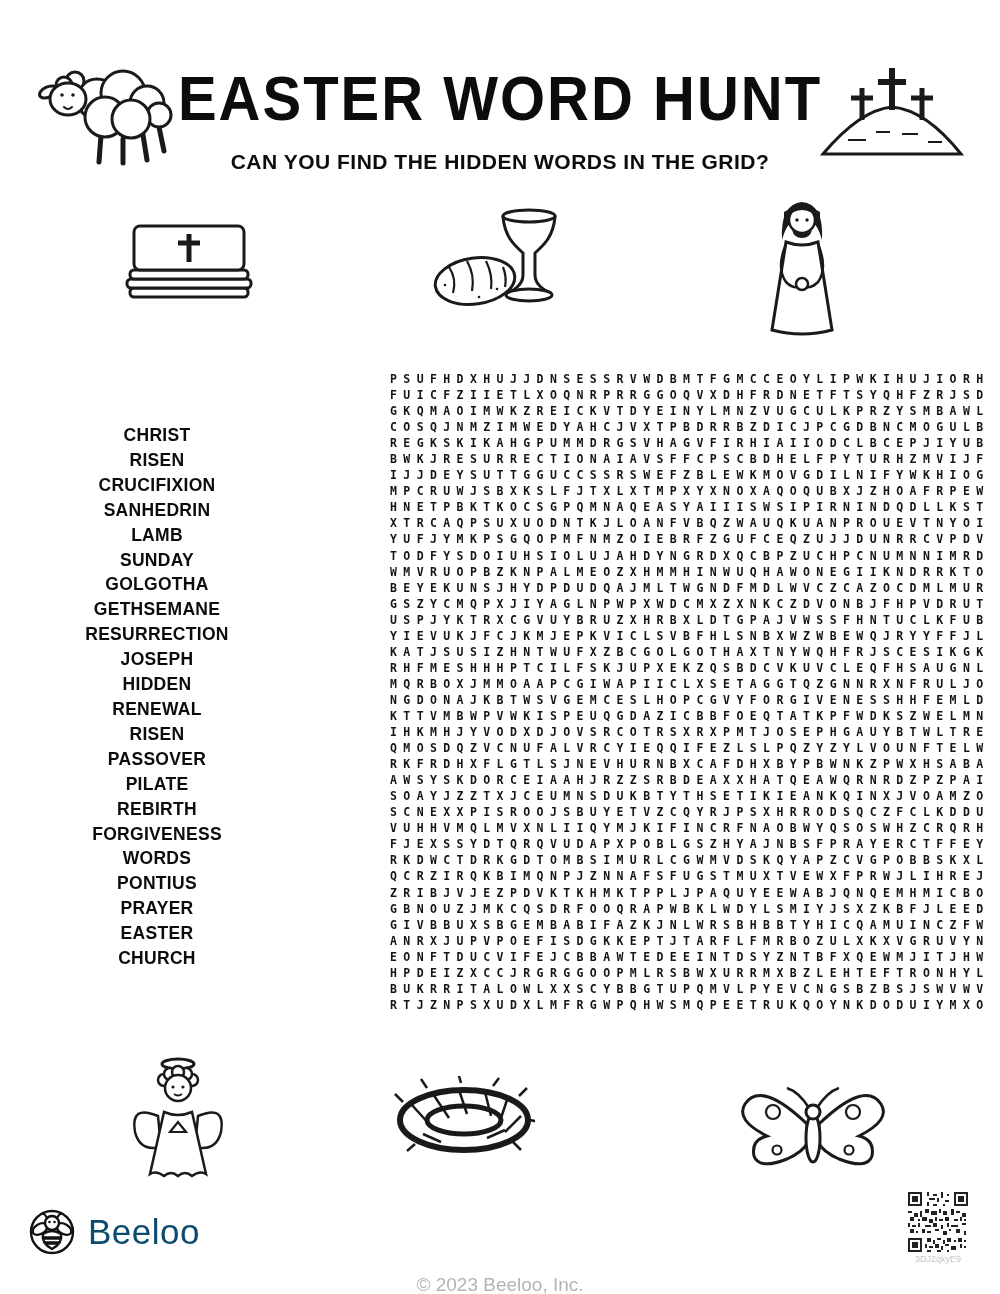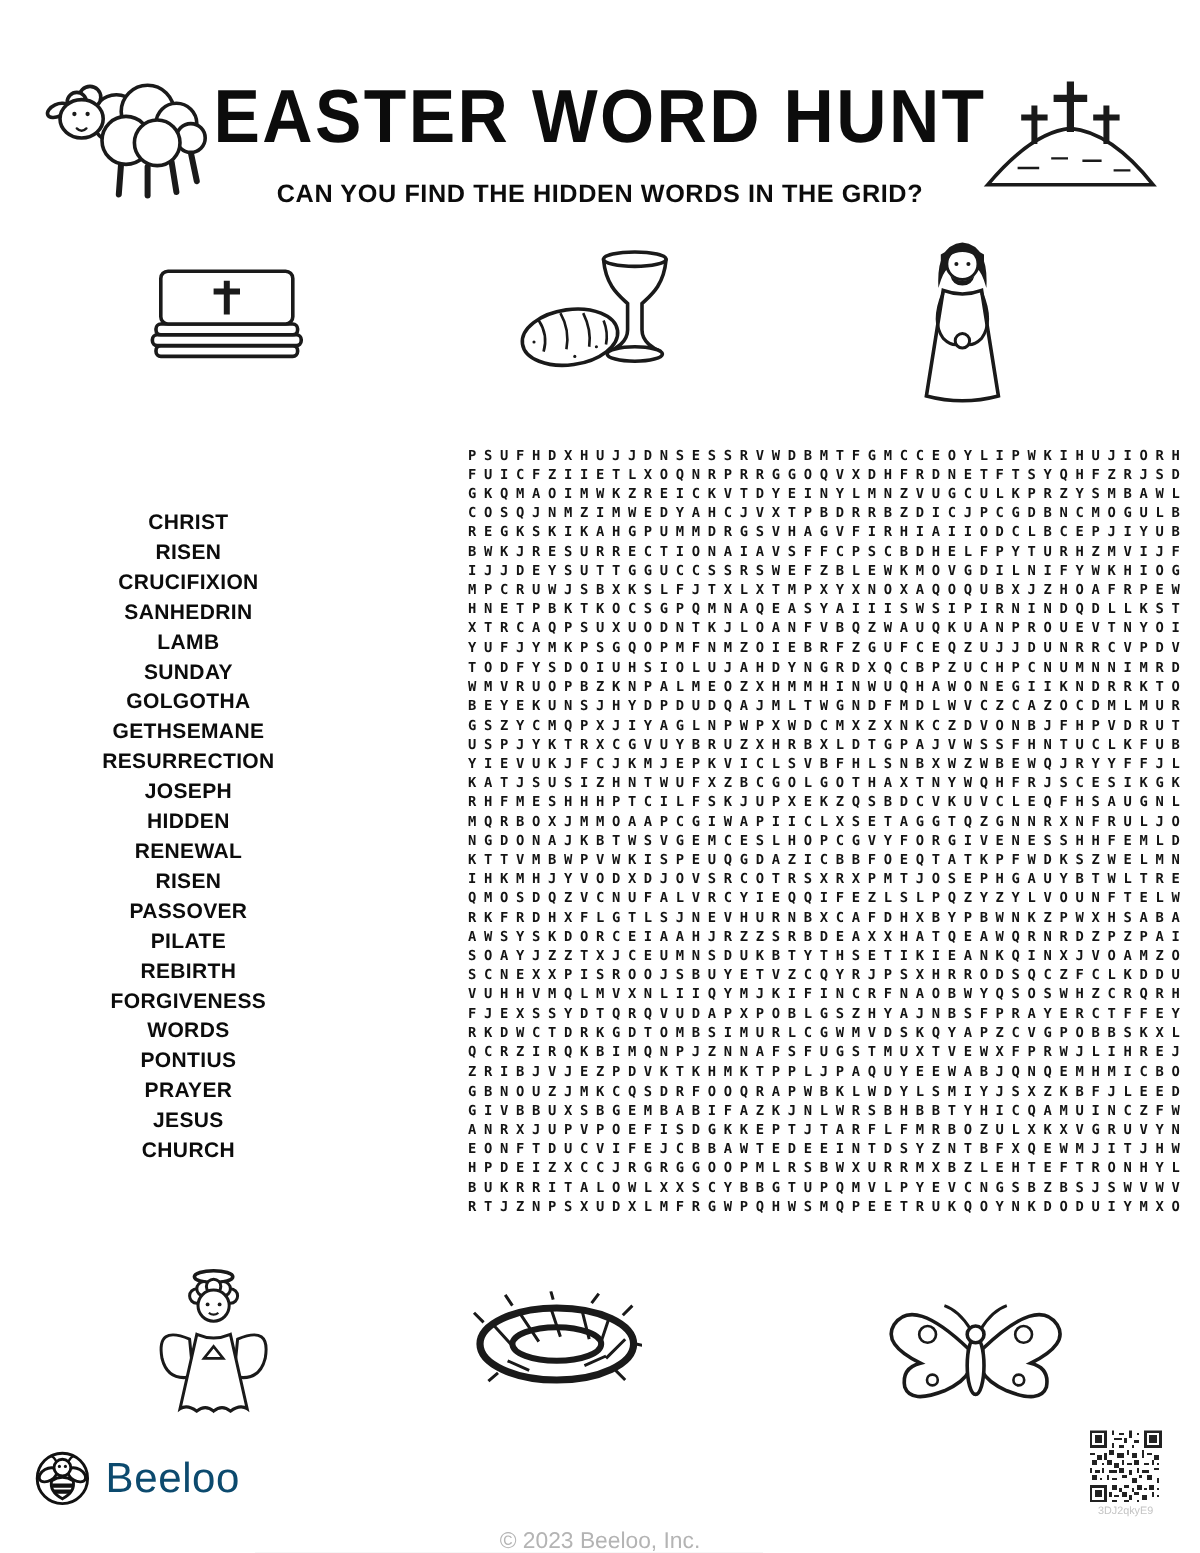--- a/index.html
+++ b/index.html
@@ -148,21 +148,21 @@
       <div>HIDDEN</div>
       <div>RENEWAL</div>
       <div>RISEN</div>
       <div>PASSOVER</div>
       <div>PILATE</div>
       <div>REBIRTH</div>
       <div>FORGIVENESS</div>
       <div>WORDS</div>
       <div>PONTIUS</div>
       <div>PRAYER</div>
-      <div>JESUS</div>
+      <div>EASTER</div>
       <div>CHURCH</div>
     </div>
 
   <div class="abs word-grid"><div>PSUFHDXHUJJDNSESSRVWDBMTFGMCCEOYLIPWKIHUJIORH</div><div>FUICFZIIETLXOQNRPRRGGOQVXDHFRDNETFTSYQHFZRJSD</div><div>GKQMAOIMWKZREICKVTDYEINYLMNZVUGCULKPRZYSMBAWL</div><div>COSQJNMZIMWEDYAHCJVXTPBDRRBZDICJPCGDBNCMOGULB</div><div>REGKSKIKAHGPUMMDRGSVHAGVFIRHIAIIODCLBCEPJIYUB</div><div>BWKJRESURRECTIONAIAVSFFCPSCBDHELFPYTURHZMVIJF</div><div>IJJDEYSUTTGGUCCSSRSWEFZBLEWKMOVGDILNIFYWKHIOG</div><div>MPCRUWJSBXKSLFJTXLXTMPXYXNOXAQOQUBXJZHOAFRPEW</div><div>HNETPBKTKOCSGPQMNAQEASYAIIISWSIPIRNINDQDLLKST</div><div>XTRCAQPSUXUODNTKJLOANFVBQZWAUQKUANPROUEVTNYOI</div><div>YUFJYMKPSGQOPMFNMZOIEBRFZGUFCEQZUJJDUNRRCVPDV</div><div>TODFYSDOIUHSIOLUJAHDYNGRDXQCBPZUCHPCNUMNNIMRD</div><div>WMVRUOPBZKNPALMEOZXHMMHINWUQHAWONEGIIKNDRRKTO</div><div>BEYEKUNSJHYDPDUDQAJMLTWGNDFMDLWVCZCAZOCDMLMUR</div><div>GSZYCMQPXJIYAGLNPWPXWDCMXZXNKCZDVONBJFHPVDRUT</div><div>USPJYKTRXCGVUYBRUZXHRBXLDTGPAJVWSSFHNTUCLKFUB</div><div>YIEVUKJFCJKMJEPKVICLSVBFHLSNBXWZWBEWQJRYYFFJL</div><div>KATJSUSIZHNTWUFXZBCGOLGOTHAXTNYWQHFRJSCESIKGK</div><div>RHFMESHHHPTCILFSKJUPXEKZQSBDCVKUVCLEQFHSAUGNL</div><div>MQRBOXJMMOAAPCGIWAPIICLXSETAGGTQZGNNRXNFRULJO</div><div>NGDONAJKBTWSVGEMCESLHOPCGVYFORGIVENESSHHFEMLD</div><div>KTTVMBWPVWKISPEUQGDAZICBBFOEQTATKPFWDKSZWELMN</div><div>IHKMHJYVODXDJOVSRCOTRSXRXPMTJOSEPHGAUYBTWLTRE</div><div>QMOSDQZVCNUFALVRCYIEQQIFEZLSLPQZYZYLVOUNFTELW</div><div>RKFRDHXFLGTLSJNEVHURNBXCAFDHXBYPBWNKZPWXHSABA</div><div>AWSYSKDORCEIAAHJRZZSRBDEAXXHATQEAWQRNRDZPZPAI</div><div>SOAYJZZTXJCEUMNSDUKBTYTHSETIKIEANKQINXJVOAMZO</div><div>SCNEXXPISROOJSBUYETVZCQYRJPSXHRRODSQCZFCLKDDU</div><div>VUHHVMQLMVXNLIIQYMJKIFINCRFNAOBWYQSOSWHZCRQRH</div><div>FJEXSSYDTQRQVUDAPXPOBLGSZHYAJNBSFPRAYERCTFFEY</div><div>RKDWCTDRKGDTOMBSIMURLCGWMVDSKQYAPZCVGPOBBSKXL</div><div>QCRZIRQKBIMQNPJZNNAFSFUGSTMUXTVEWXFPRWJLIHREJ</div><div>ZRIBJVJEZPDVKTKHMKTPPLJPAQUYEEWABJQNQEMHMICBO</div><div>GBNOUZJMKCQSDRFOOQRAPWBKLWDYLSMIYJSXZKBFJLEED</div><div>GIVBBUXSBGEMBABIFAZKJNLWRSBHBBTYHICQAMUINCZFW</div><div>ANRXJUPVPOEFISDGKKEPTJTARFLFMRBOZULXKXVGRUVYN</div><div>EONFTDUCVIFEJCBBAWTEDEEINTDSYZNTBFXQEWMJITJHW</div><div>HPDEIZXCCJRGRGGOOPMLRSBWXURRMXBZLEHTEFTRONHYL</div><div>BUKRRITALOWLXXSCYBBGTUPQMVLPYEVCNGSBZBSJSWVWV</div><div>RTJZNPSXUDXLMFRGWPQHWSMQPEETRUKQOYNKDODUIYMXO</div></div>
 
   <div class="abs" style="left:128px;top:1054px;width:100px;height:134px;">
     <svg width="100" height="134" viewBox="0 0 100 134">
       <g fill="#fff" stroke="#1a1a1a" stroke-width="2.5">
         <ellipse cx="50" cy="10" rx="16" ry="5" fill="none" stroke-width="3"></ellipse>
         <path d="M30,62 Q2,50 7,78 Q12,98 33,93 Z"></path>

